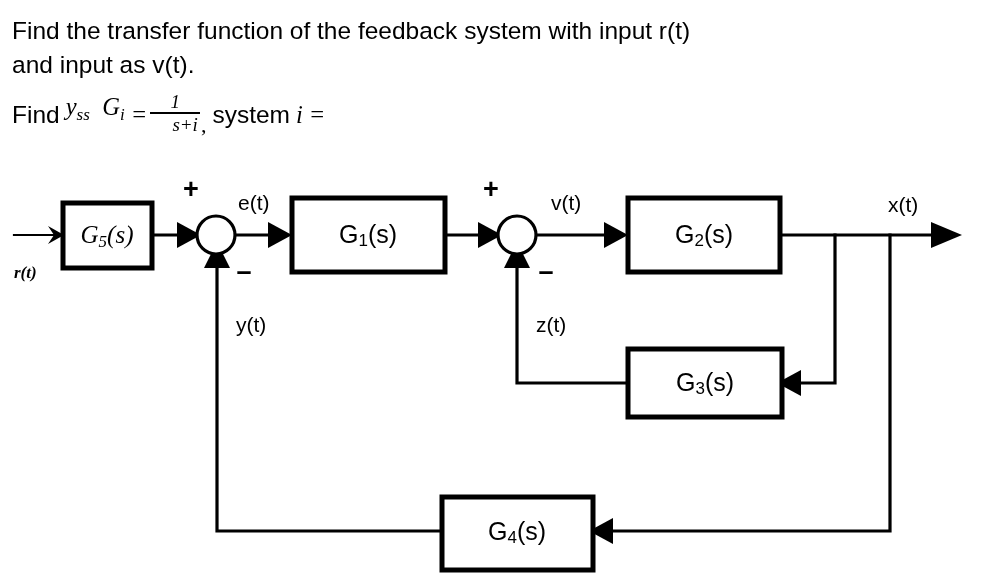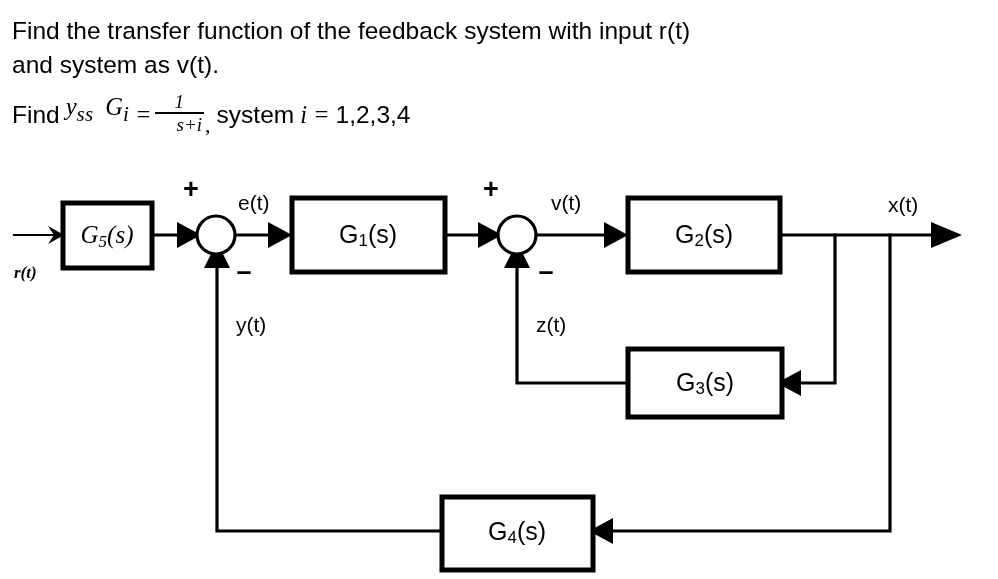--- a/index.html
+++ b/index.html
@@ -43,21 +43,21 @@
   .pline.l3 { position: absolute; left: 0;  top: 80px; display: flex; align-items: flex-end; }
 
   .mathit {
     font-family: "Liberation Serif", serif;
     font-style: italic;
     font-size: 24.5px;
   }
   .mathit-sub {
     font-family: "Liberation Serif", serif;
     font-style: italic;
-    font-size: 21px;
+    font-size: 17px;
     vertical-align: -0.28em;
     letter-spacing: 0.2px;
   }
   .sp { display: inline-block; width: 6px; }
 
   
   .frac {
     display: inline-flex;
     flex-direction: column;
     align-items: center;
@@ -178,21 +178,21 @@
 </style>
 </head>
 <body>
 
 <div id="page">
 
   <div class="problem">
 
     <div class="pline l1">Find the transfer function of the feedback system with input r(t)</div>
 
-    <div class="pline l2">and system as v(t).</div>
+    <div class="pline l2">and input as v(t).</div>
 
     <div class="pline l3">
       <span>Find</span>
       <span class="sp"></span>
       <span><span class="mathit">y</span><span class="mathit-sub">ss</span></span>
       <span class="sp"></span>
       <span class="sp"></span>
       <span><span class="mathit">G</span><span class="mathit-sub">i</span></span>
       <span class="sp"></span>
       <span class="mathit">=</span>
@@ -202,21 +202,20 @@
         <span class="den">s+i</span>
       </span>
       <span class="after-frac">,</span>
       <span class="sp"></span>
       <span>system</span>
       <span class="sp"></span>
       <span class="mathit">i</span>
       <span class="sp"></span>
       <span class="mathit">=</span>
       <span class="sp"></span>
-      <span>1,2,3,4</span>
     </div>
   </div>
 
   <div id="diagram">
     <svg width="998" height="409" viewBox="0 0 998 409" xmlns="http://www.w3.org/2000/svg">
 
       <line class="wire-thin" x1="14" y1="65" x2="58" y2="65"></line>
       <path class="arrowhead" d="M 48,56 L 64,65 L 48,74 L 54,65 Z"></path>
 
       <line class="wire" x1="152" y1="65" x2="186" y2="65"></line>

